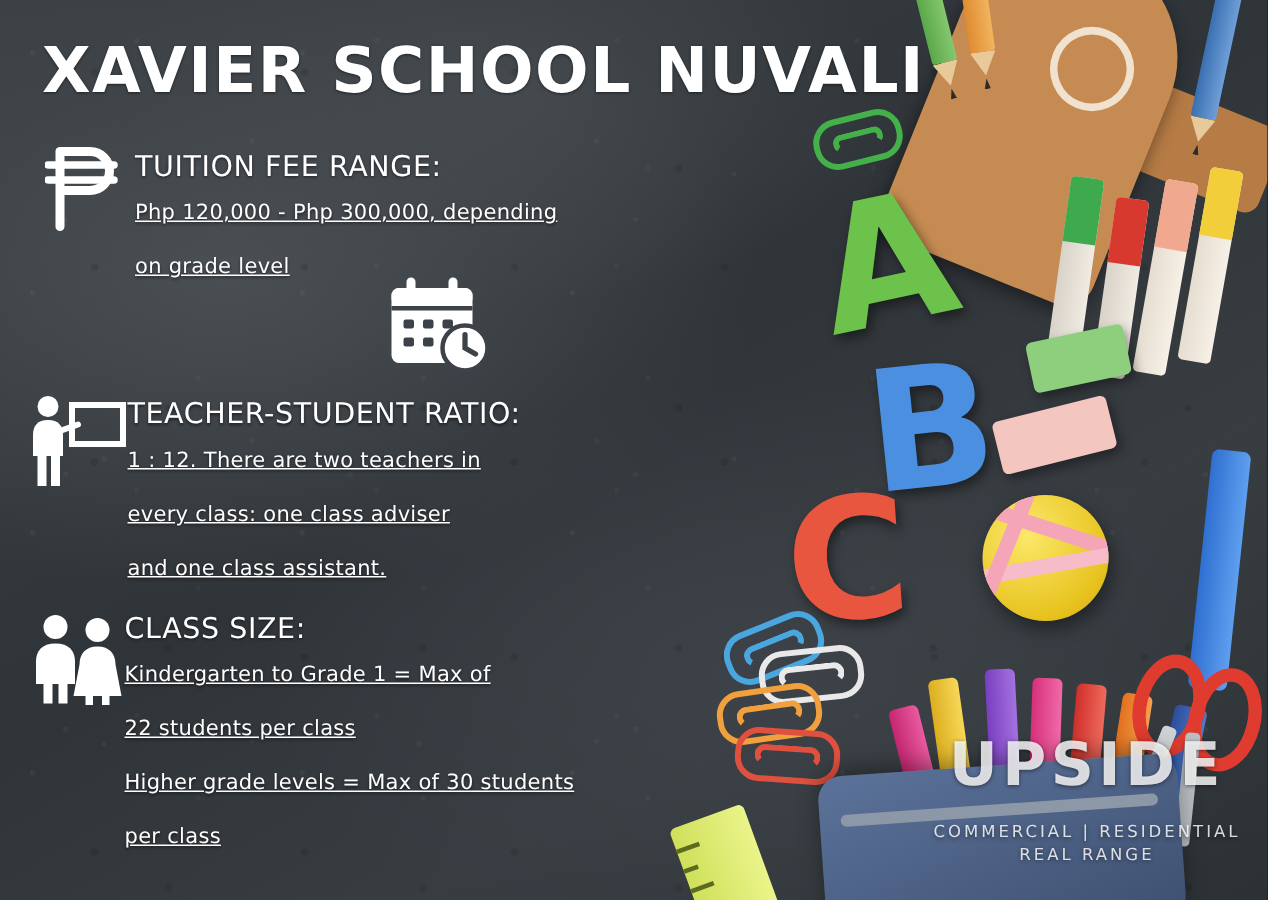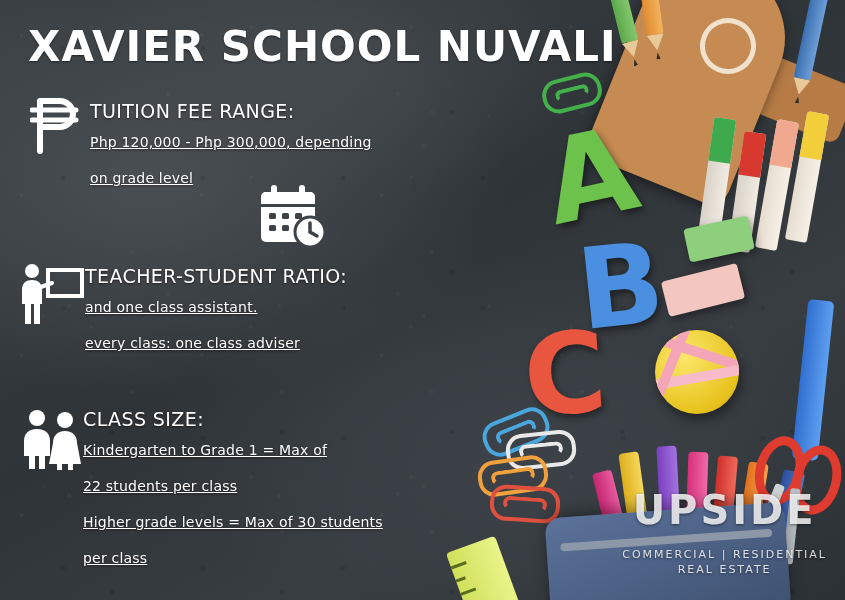--- a/index.html
+++ b/index.html
@@ -310,33 +310,34 @@
       <div class="hdr">TUITION FEE RANGE:</div>
       <div class="ln">Php 120,000 - Php 300,000, depending</div>
       <div class="ln">on grade level</div>
     </div>
 
     <div class="blk" id="b-year">
     </div>
 
     <div class="blk" id="b-ratio">
       <div class="hdr">TEACHER-STUDENT RATIO:</div>
+      <div class="ln">1 : 12. There are two teachers in</div>
+      <div class="ln">every class: one class adviser</div>
       <div class="ln">and one class assistant.</div>
-      <div class="ln">every class: one class adviser</div>
     </div>
 
     <div class="blk" id="b-class">
       <div class="hdr">CLASS SIZE:</div>
       <div class="ln">Kindergarten to Grade 1 = Max of</div>
       <div class="ln">22 students per class</div>
       <div class="ln">Higher grade levels = Max of 30 students</div>
       <div class="ln">per class</div>
     </div>
 
   </div>
 
   <div class="wm">
     <div class="wm-main">UPSIDE</div>
     <div class="wm-sub1">COMMERCIAL | RESIDENTIAL</div>
-    <div class="wm-sub2">REAL ESTATE</div>
+    <div class="wm-sub2">REAL RANGE</div>
   </div>
 
 </div>
 
 </body></html>

